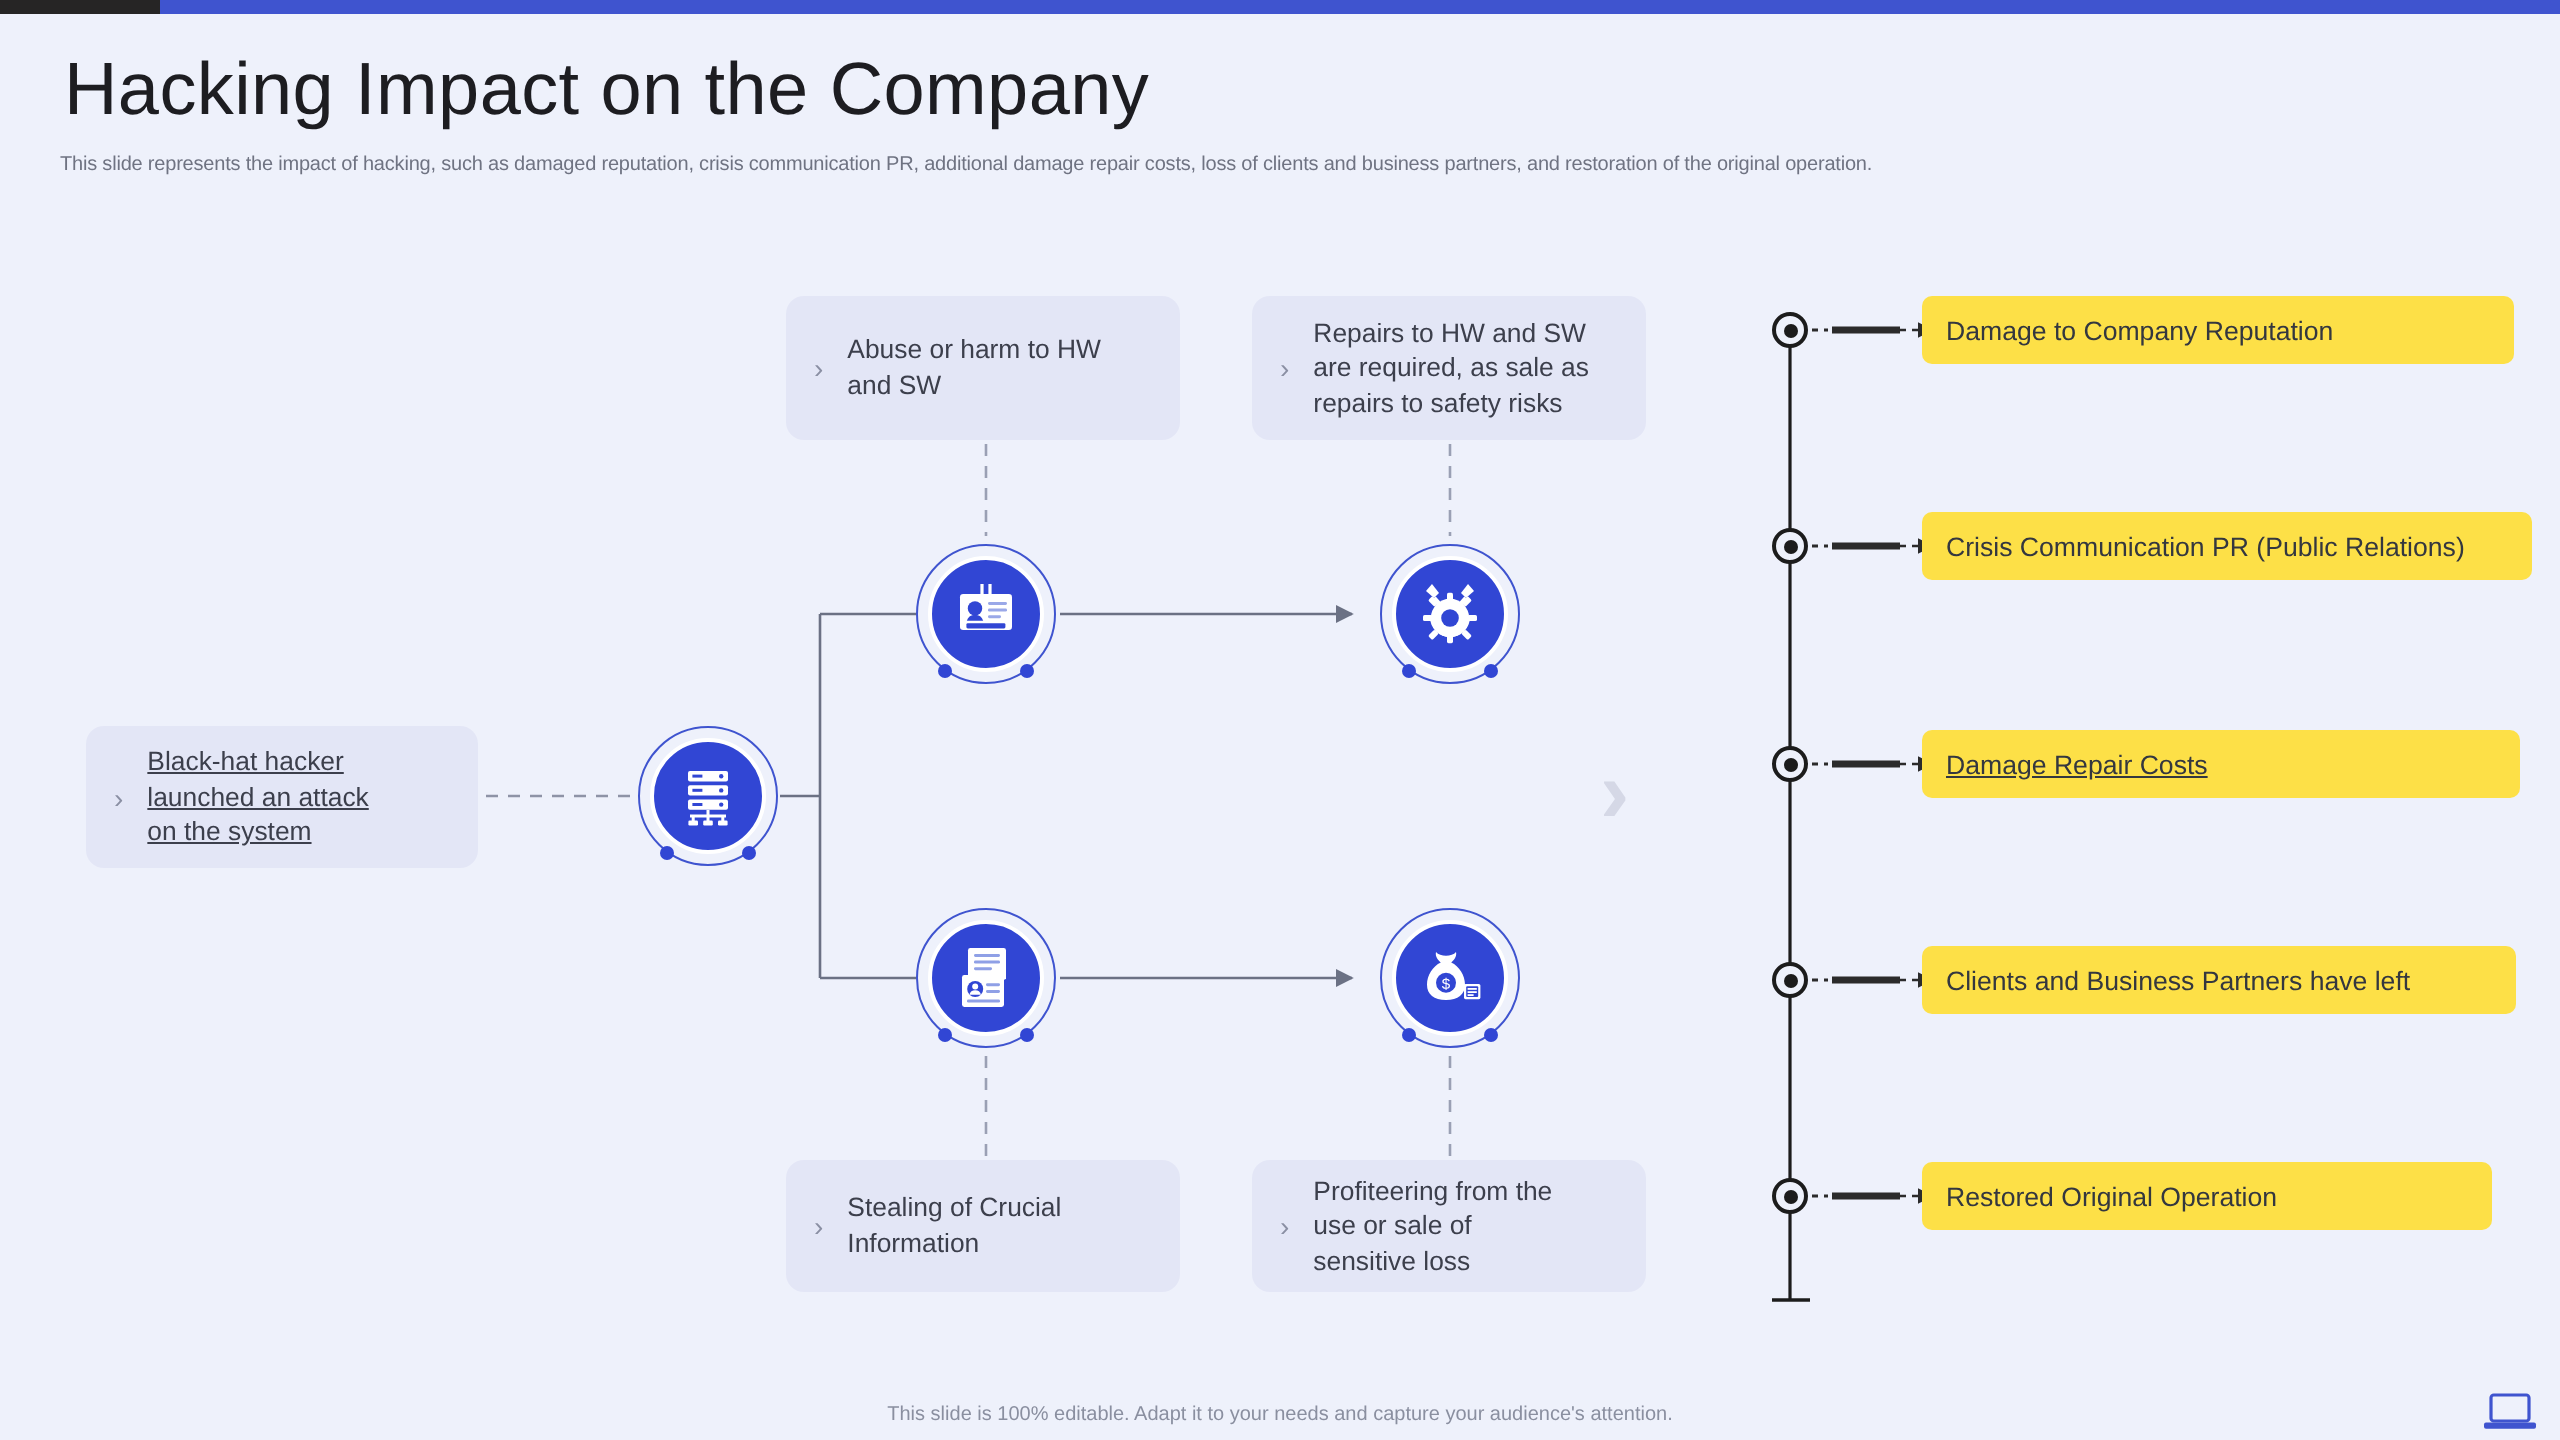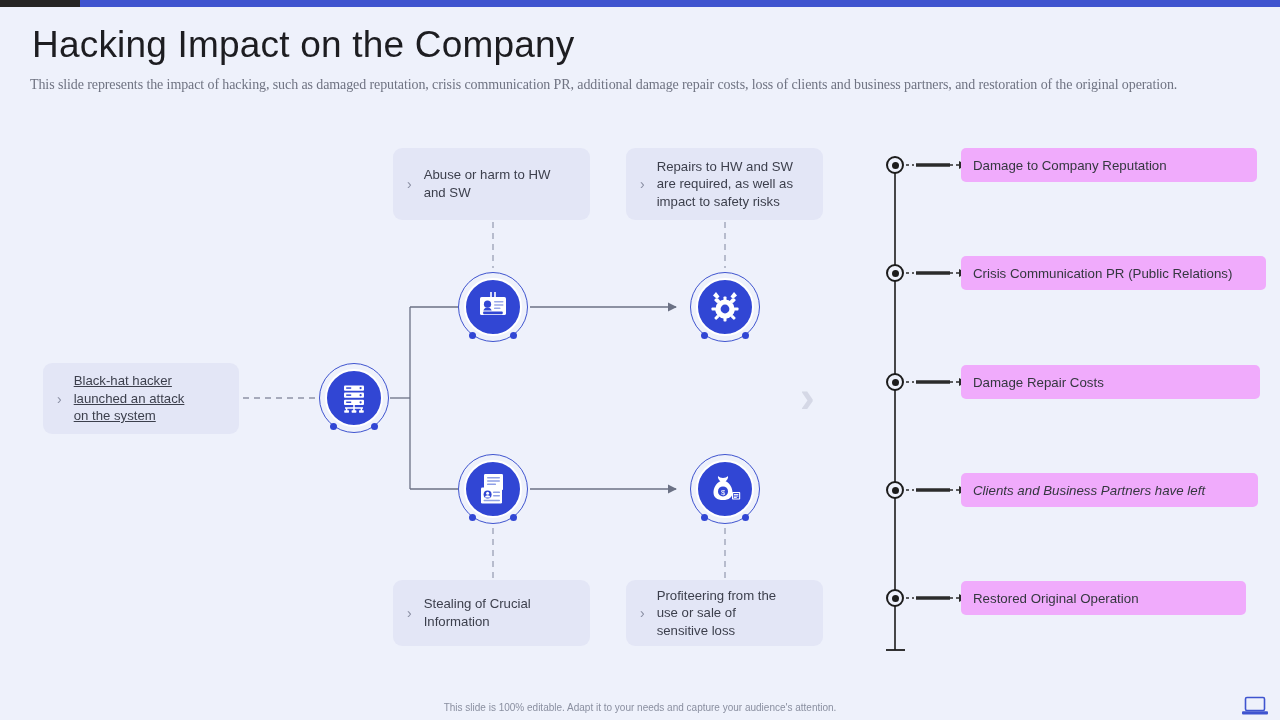--- a/index.html
+++ b/index.html
@@ -17,21 +17,21 @@
   .topbar-blue { position: absolute; top: 0; left: 80px; width: 1200px; height: 7px; background: #3f54cf; }
 
   
   .page-title {
     position: absolute; left: 32px; top: 24px;
     font-size: 37px; font-weight: 400; color: #1d1d21;
     letter-spacing: 0.2px; white-space: nowrap;
   }
   .page-subtitle {
     position: absolute; left: 30px; top: 77px;
-    font-size: 14px; color: #6f7382; letter-spacing: -0.1px; white-space: nowrap; font-family: Liberation Serif, serif;
+    font-size: 10px; color: #6f7382; letter-spacing: -0.1px; white-space: nowrap;
   }
 
   
   .note-card {
     position: absolute;
     background: #e3e6f6;
     border-radius: 9px;
     display: flex;
     align-items: center;
     padding: 10px 14px;
@@ -79,21 +79,21 @@
     width: 18px; height: 18px; border-radius: 50%;
     border: 2px solid #1c1c1c; background: #eef1fb;
     display: flex; align-items: center; justify-content: center;
   }
   .tl-marker i {
     width: 7px; height: 7px; border-radius: 50%; background: #1c1c1c; display: block;
   }
   .tl-arrow { position: absolute; left: 18px; top: 8px; width: 64px; height: 18px; }
   .tl-pill {
     position: absolute; left: 75px; top: 0; height: 34px;
-    background: #f0abfc; border-radius: 5px;
+    background: #fde047; border-radius: 5px;
     display: flex; align-items: center; padding: 0 12px;
     font-size: 13.3px; color: #34373f; white-space: nowrap;
   }
 
   
   .footer-note {
     position: absolute; left: 0; top: 702px; width: 1280px;
     text-align: center; font-size: 10px; color: #8a8fa0;
   }
   .laptop-badge { position: absolute; left: 1241px; top: 696px; width: 28px; height: 20px; }
@@ -146,21 +146,21 @@
     <span class="note-text" style="width:125px;text-decoration:underline;">Black-hat hacker launched an attack on the system</span>
   </div>
 
   <div class="note-card" style="left:393px; top:148px; width:197px; height:72px;">
     <span class="note-chev">›</span>
     <span class="note-text" style="width:130px;">Abuse or harm to HW and SW</span>
   </div>
 
   <div class="note-card" style="left:626px; top:148px; width:197px; height:72px;">
     <span class="note-chev">›</span>
-    <span class="note-text" style="width:145px;">Repairs to HW and SW are required, as well as impact to safety risks</span>
+    <span class="note-text" style="width:145px;">Repairs to HW and SW are required, as sale as repairs to safety risks</span>
   </div>
 
   <div class="note-card" style="left:393px; top:580px; width:197px; height:66px;">
     <span class="note-chev">›</span>
     <span class="note-text" style="width:133px;">Stealing of Crucial Information</span>
   </div>
 
   <div class="note-card" style="left:626px; top:580px; width:197px; height:66px;">
     <span class="note-chev">›</span>
     <span class="note-text" style="width:130px;">Profiteering from the use or sale of sensitive loss</span>
@@ -305,24 +305,24 @@
 
   <div class="tl-row" style="top:365px;">
     <div class="tl-marker">
         <i></i>
       </div>
     <svg class="tl-arrow" viewBox="0 0 64 18">
       <line x1="2" y1="9" x2="10" y2="9" stroke="#2b2b2b" stroke-width="1.4" stroke-dasharray="3,3"></line>
       <line x1="12" y1="9" x2="46" y2="9" stroke="#2b2b2b" stroke-width="3.6"></line>
       <line x1="46" y1="9" x2="62" y2="9" stroke="#2b2b2b" stroke-width="1.3" stroke-dasharray="3,3" marker-end="url(#arrowTiny)"></line>
     </svg>
-    <div class="tl-pill" style="width:299px;">Damage Repair Costs</div>
-  </div>
-
-  <div class="tl-row" style="top:473px;font-style:italic;">
+    <div class="tl-pill" style="width:299px;text-decoration:underline;">Damage Repair Costs</div>
+  </div>
+
+  <div class="tl-row" style="top:473px;">
     <div class="tl-marker">
         <i></i>
       </div>
     <svg class="tl-arrow" viewBox="0 0 64 18">
       <line x1="2" y1="9" x2="10" y2="9" stroke="#2b2b2b" stroke-width="1.4" stroke-dasharray="3,3"></line>
       <line x1="12" y1="9" x2="46" y2="9" stroke="#2b2b2b" stroke-width="3.6"></line>
       <line x1="46" y1="9" x2="62" y2="9" stroke="#2b2b2b" stroke-width="1.3" stroke-dasharray="3,3" marker-end="url(#arrowTiny)"></line>
     </svg>
     <div class="tl-pill" style="width:297px;">Clients and Business Partners have left</div>
   </div>

